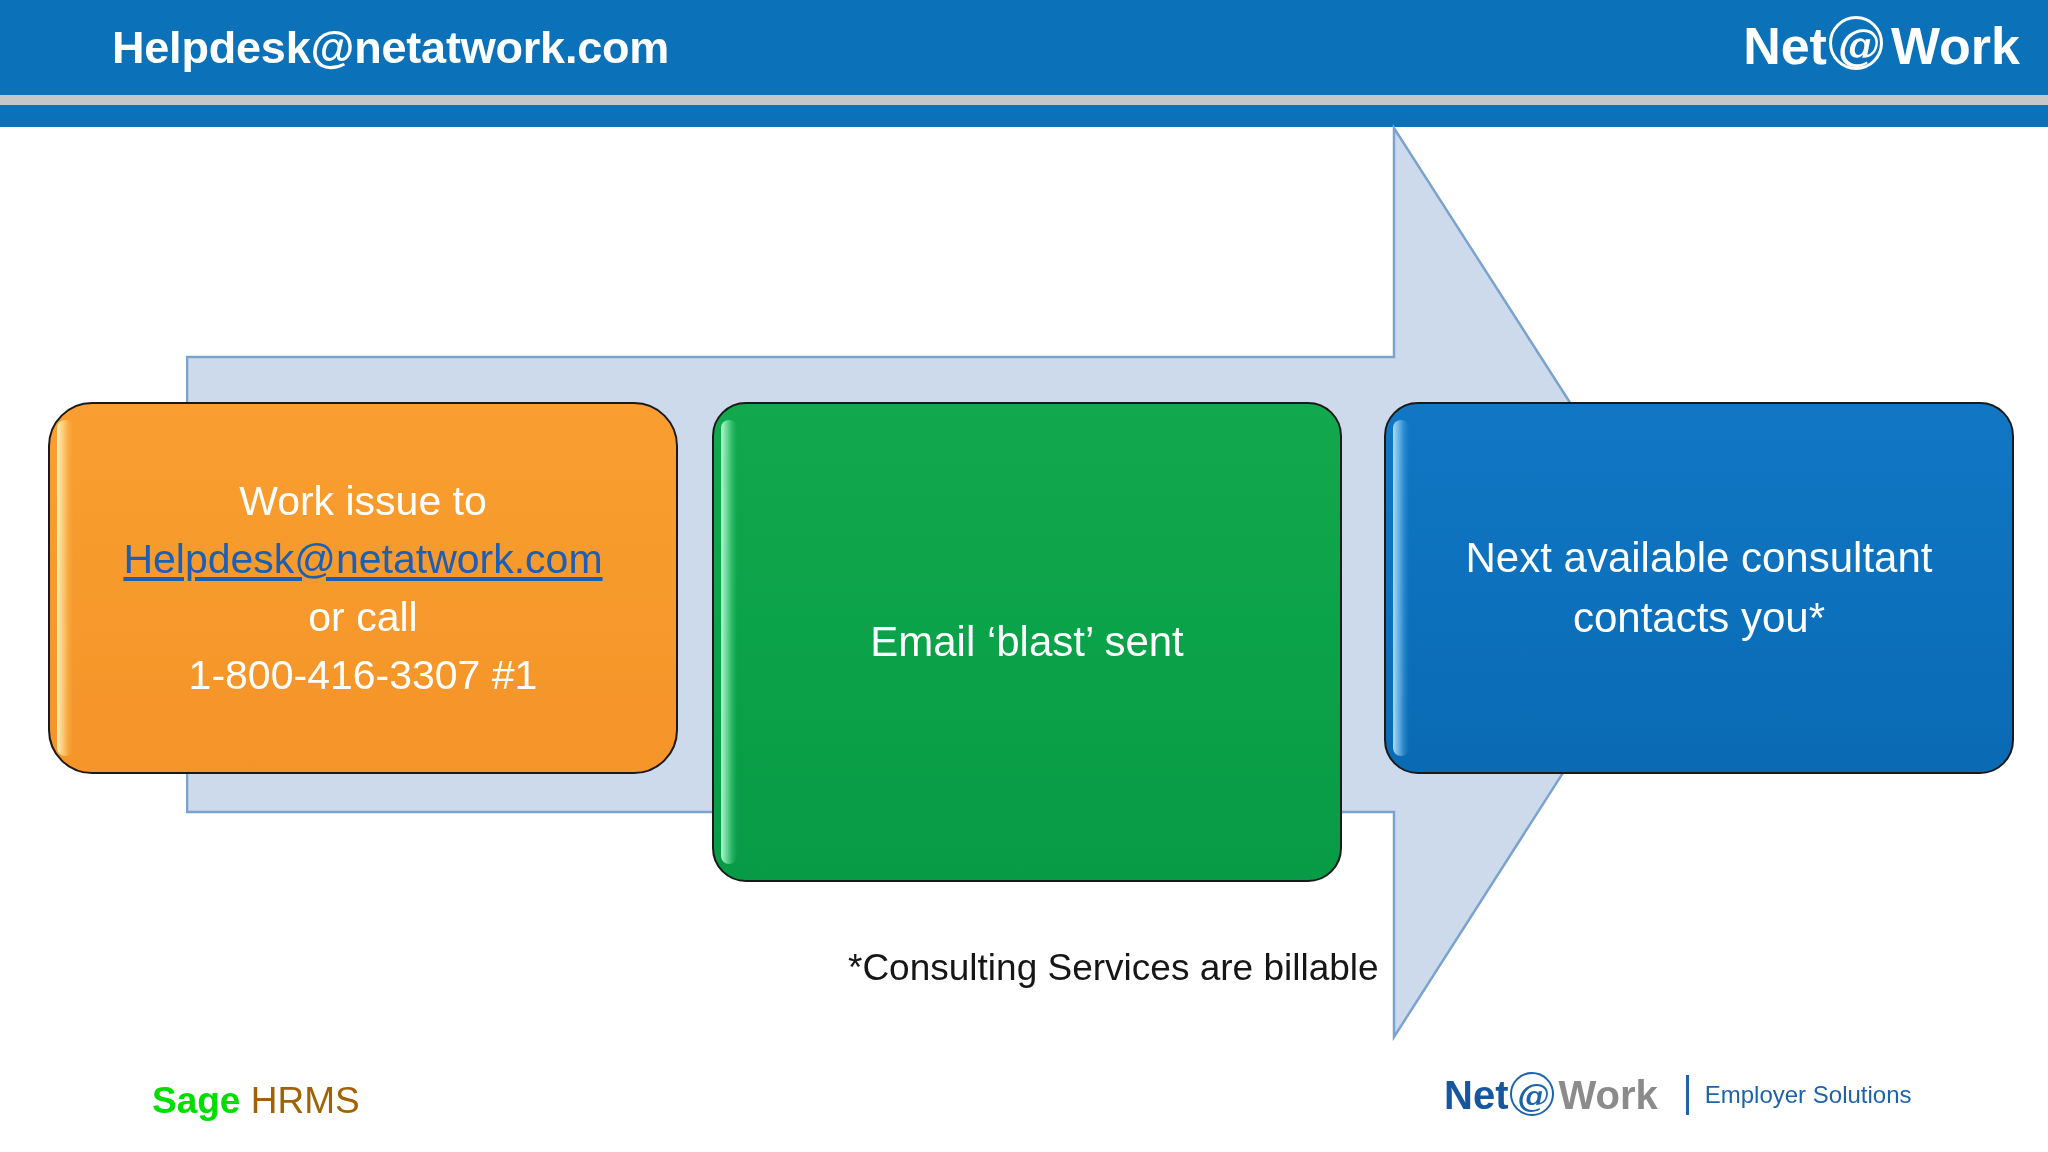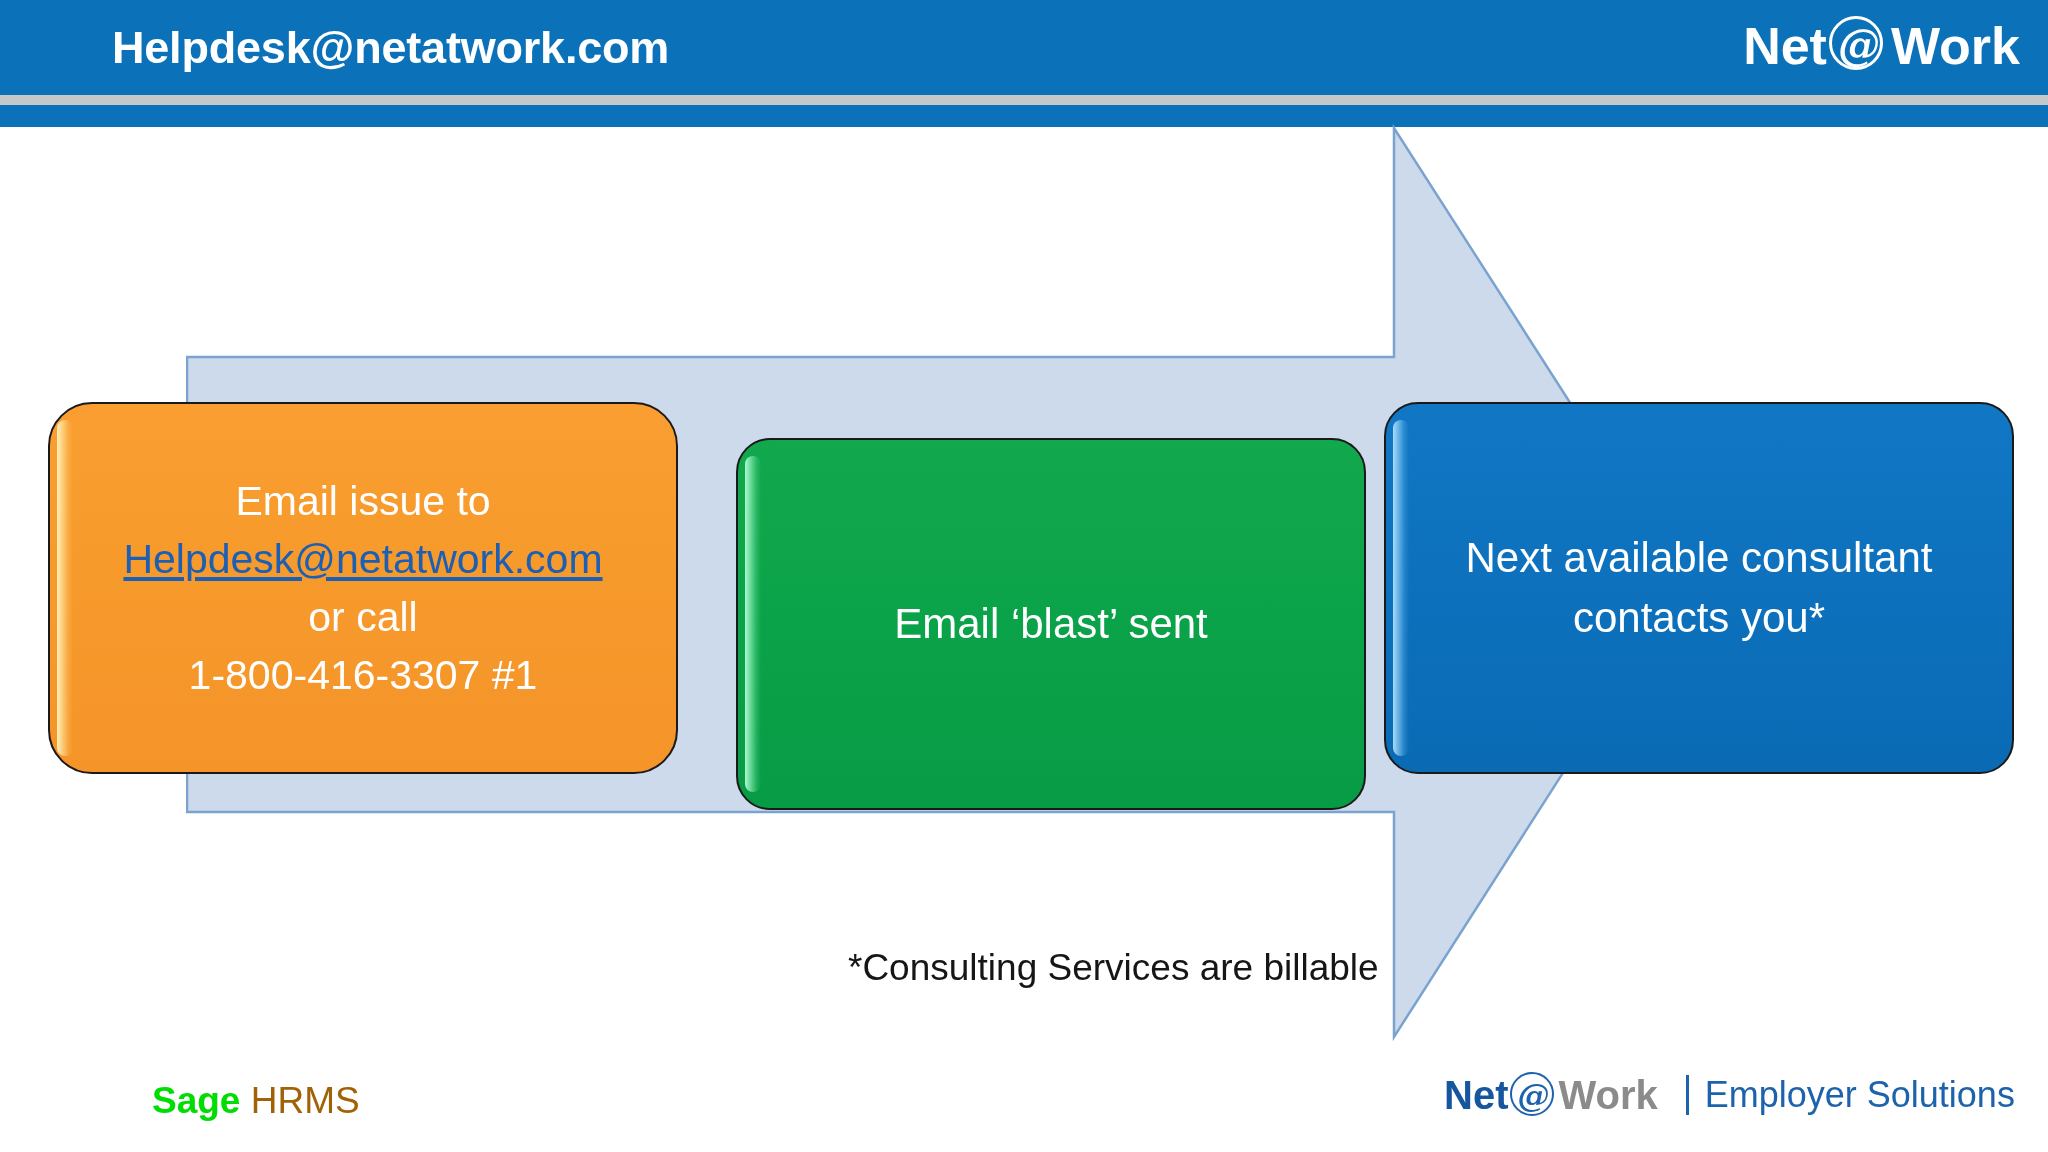--- a/index.html
+++ b/index.html
@@ -114,24 +114,23 @@
   #box-orange {
     left: 48px; top: 402px;
     width: 630px; height: 372px;
     background: linear-gradient(180deg, #fa9e31 0%, #f79a2c 45%, #f59429 100%);
     border-radius: 44px;
   }
   #box-orange .bevel {
     background: linear-gradient(90deg, rgba(255,245,190,.95), rgba(255,214,120,.25) 70%, rgba(255,255,255,0));
   }
   #box-green {
-    left: 736px; top: 402px;
-    width: 630px; height: 372px;
+    left: 712px; top: 402px;
+    width: 630px; height: 480px;
     background: linear-gradient(180deg, #12a84d 0%, #0ba349 48%, #079b45 100%);
-    margin-top: 36px;
   }
   #box-green .bevel {
     background: linear-gradient(90deg, rgba(180,255,214,.95), rgba(120,240,175,.25) 70%, rgba(255,255,255,0));
   }
   #box-blue {
     left: 1384px; top: 402px;
     width: 630px; height: 372px;
     background: linear-gradient(180deg, #1177c4 0%, #0d71bd 48%, #0a6ab4 100%);
   }
   #box-blue .bevel {
@@ -214,21 +213,21 @@
     color: #1d63ac;
     font-family: "DejaVu Serif", serif;
   }
   #footer-divider {
     width: 3px; height: 40px;
     background: #1d63ac;
     margin: 0 16px 0 28px;
   }
   #footer-tagline {
     color: #1d63ac;
-    font-size: 36px;
+    font-size: 24px;
   }
 </style>
 </head>
 <body>
 
 <div id="header-bar"></div>
 <div id="header-divider"></div>
 <div id="header-lower-band"></div>
 
 <div id="header-title">Helpdesk@netatwork.com</div>
@@ -241,21 +240,21 @@
   </span>
   <span class="naw-work">Work</span>
 </div>
 
 <svg id="process-arrow" viewBox="0 0 1500 925" preserveAspectRatio="none">
   <polygon points="1,237 1208,237 1208,8 1499,462 1208,917 1208,692 1,692" fill="#ccdaeb" stroke="#7ba3cf" stroke-width="2.5"></polygon>
 </svg>
 
 <div id="box-orange" class="process-box">
   <span class="bevel"></span>
-  <div class="box-line">Email issue to</div>
+  <div class="box-line">Work issue to</div>
   <div class="box-link">Helpdesk@netatwork.com</div>
   <div class="box-line">or call</div>
   <div class="box-line">1-800-416-3307 #1</div>
 </div>
 
 <div id="box-green" class="process-box">
   <span class="bevel"></span>
   <div class="box-line">Email ‘blast’ sent</div>
 </div>
 

